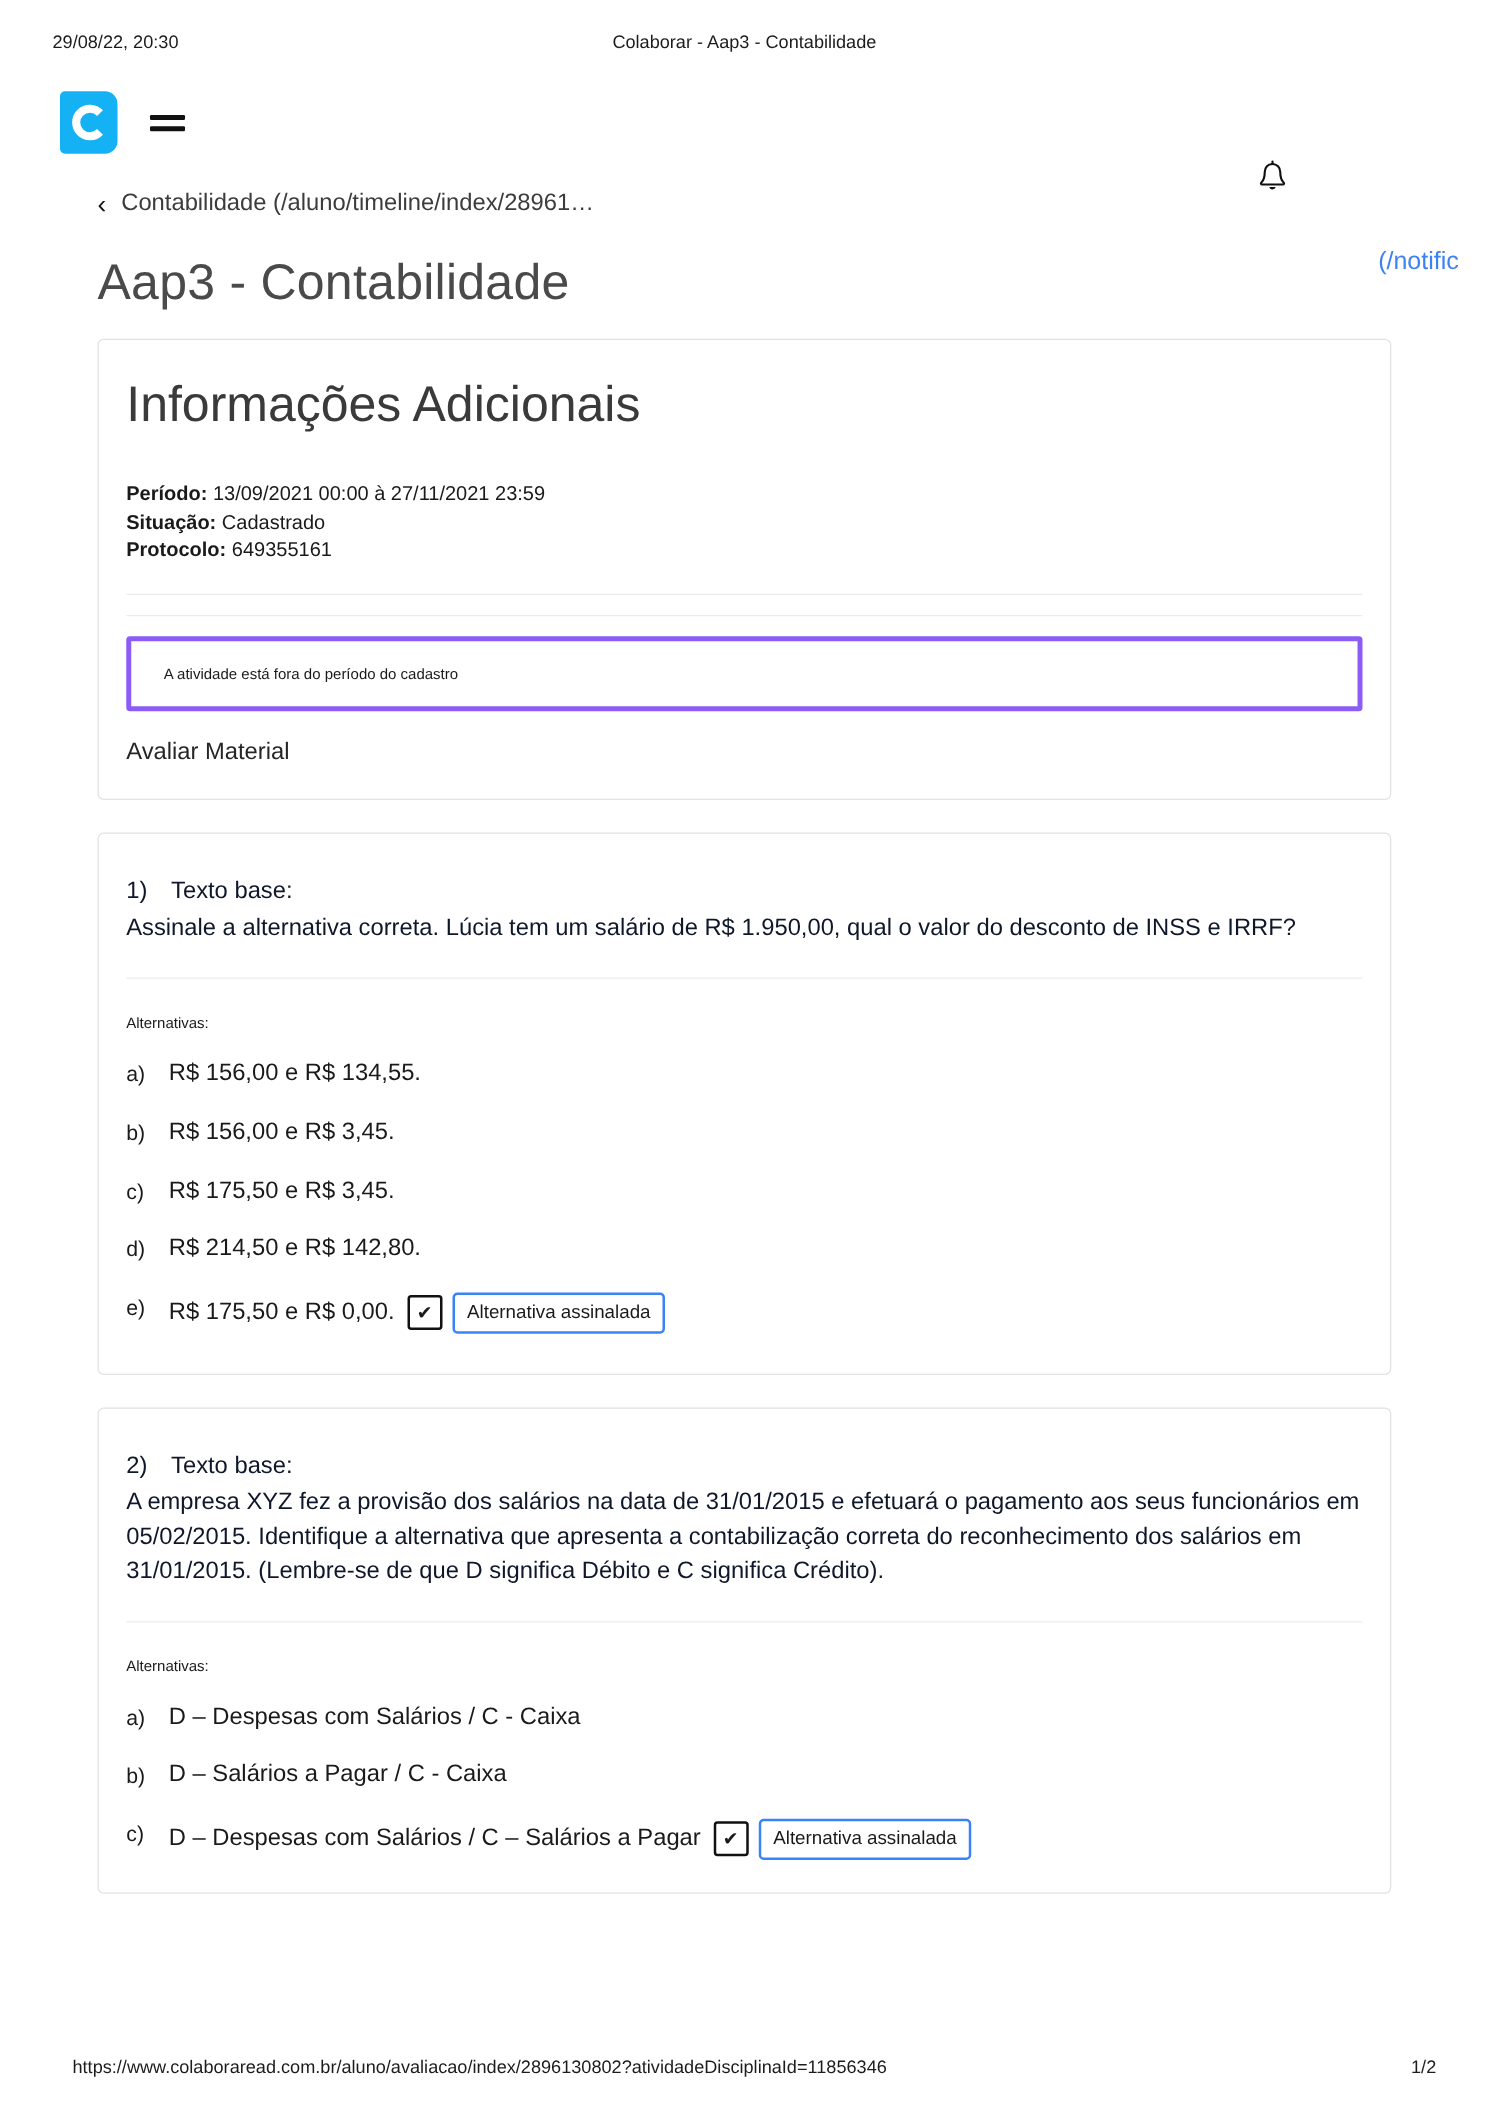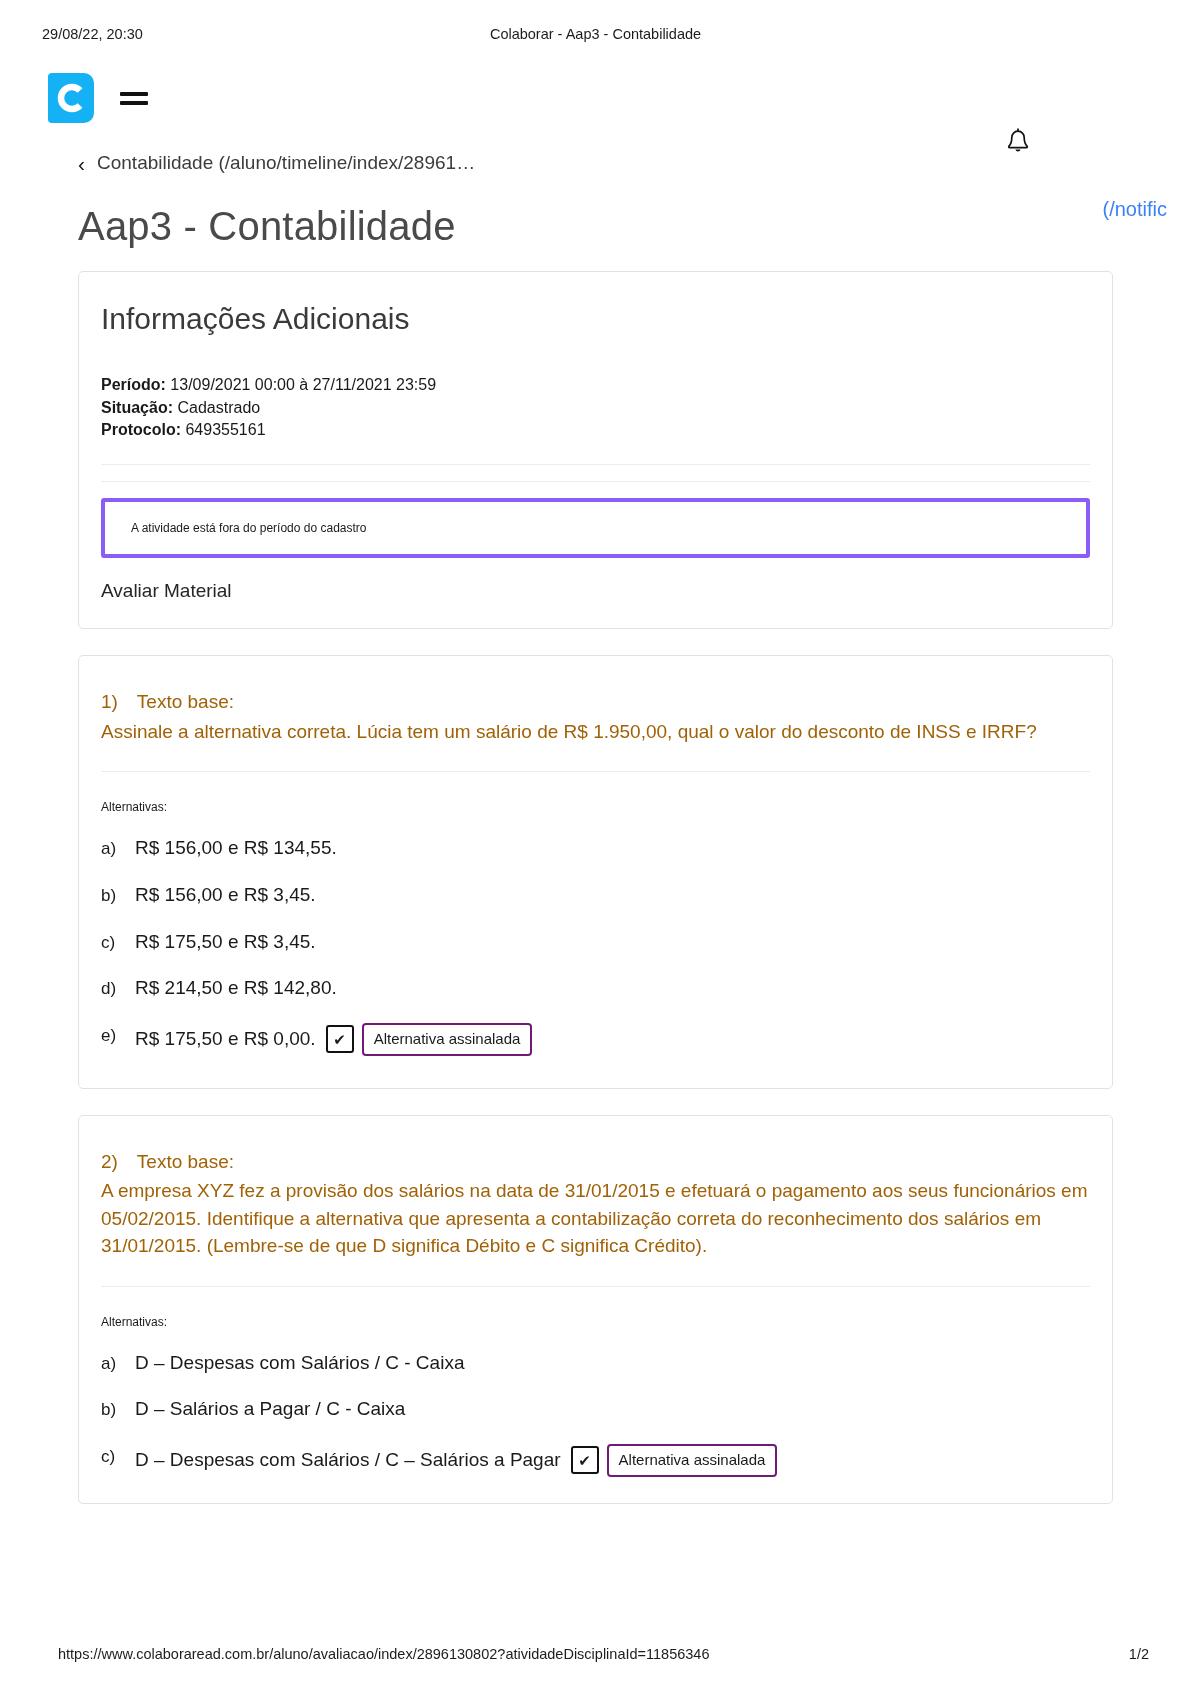--- a/index.html
+++ b/index.html
@@ -113,21 +113,21 @@
   
   .wrap { padding: 0 78px 0 78px; }
   .card {
     border: 1px solid #e2e2e2;
     border-radius: 5px;
     background: #fff;
     margin-bottom: 26px;
     padding: 24px 22px 26px 22px;
   }
   .card-title {
-    font-size: 30px;
+    font-size: 40px;
     font-weight: 400;
     color: #3a3a3a;
     margin: 6px 0 38px 0;
   }
   .meta {
     font-size: 16px;
     line-height: 1.42;
     color: #1a1a1a;
     margin-bottom: 22px;
   }
@@ -150,21 +150,21 @@
   .link-plain {
     font-size: 19px;
     color: #262626;
     margin-top: 4px;
   }
 
   
   .q-head {
     font-size: 19px;
     line-height: 1.45;
-    color: #a16207;
+    color: #0f172a;
     margin: 8px 0 0 0;
   }
   .q-num { margin-right: 14px; }
   .q-body { margin-top: 2px; }
 
   .alt-title {
     font-size: 12px;
     font-weight: 400;
     margin: 28px 0 22px 0;
   }
@@ -192,21 +192,21 @@
     height: 28px;
     border: 2px solid #111;
     border-radius: 3px;
     font-size: 15px;
     line-height: 1;
     margin-right: 8px;
     flex: none;
   }
   .badge {
     display: inline-block;
-    border: 2px solid #701a75;
+    border: 2px solid #3b82f6;
     border-radius: 4px;
     padding: 4px 10px 5px 10px;
     font-size: 15px;
     white-space: nowrap;
   }
 
   
   .print-foot {
     position: absolute;
     left: 16px;

